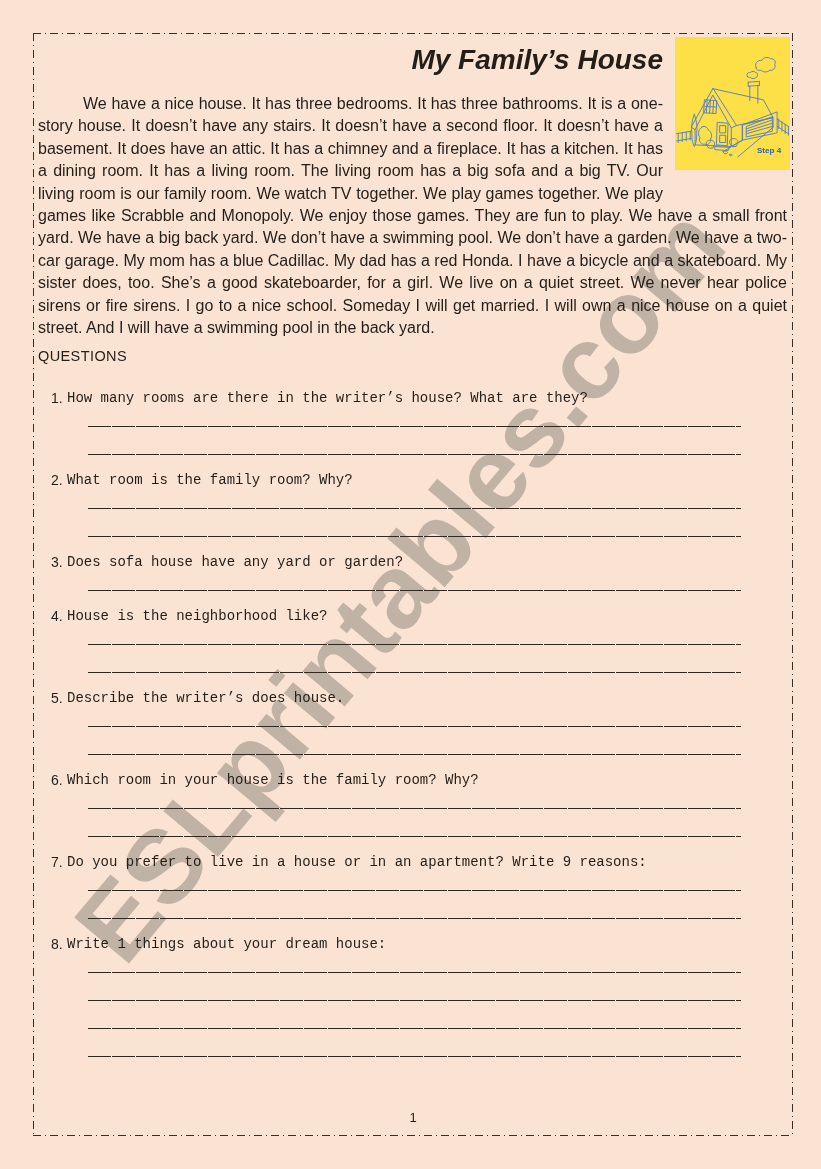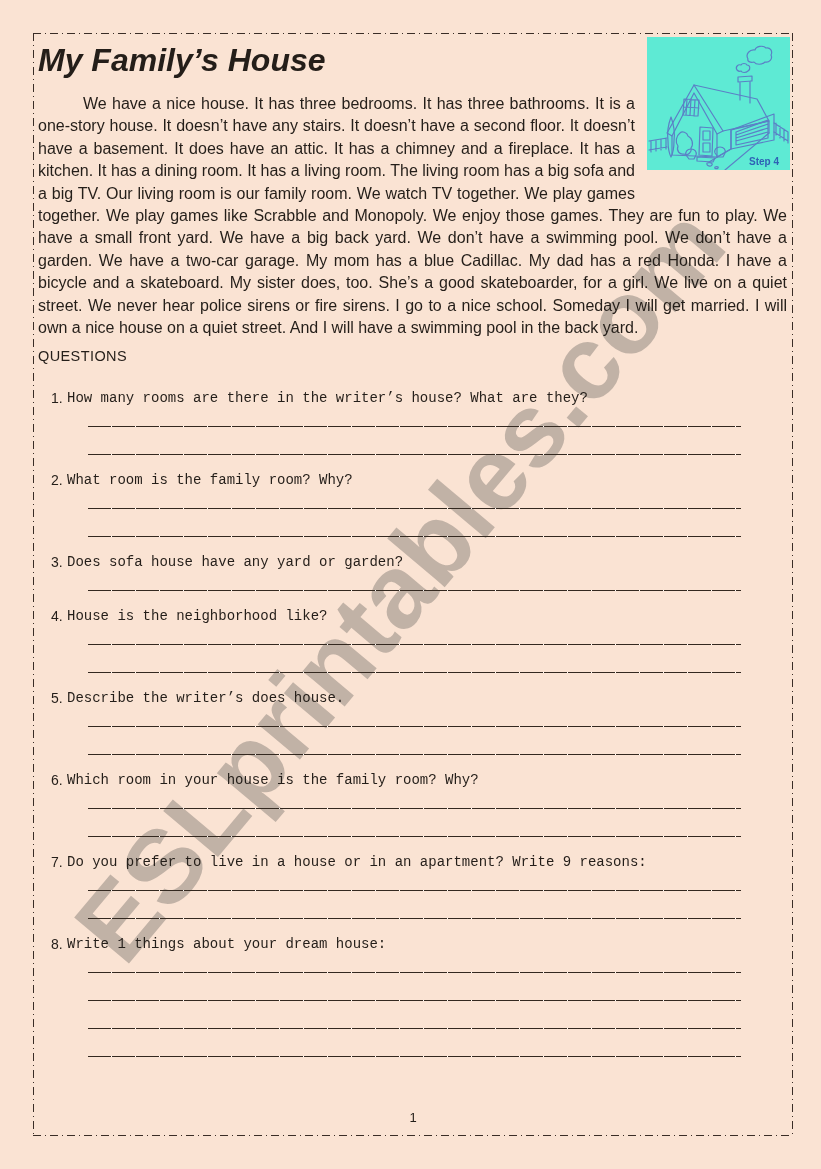--- a/index.html
+++ b/index.html
@@ -50,32 +50,32 @@
   }
   .b-left{left:0;}
   .b-right{right:0;}
   .content{
     position:absolute;
     top:1px;left:1px;right:1px;bottom:1px;
     padding:5px 5px 0 4px;
   }
   .house-figure{
     float:right;
-    width:143px;height:133px;
-    background:#5eead4;
+    width:115px;height:133px;
+    background:#fde047;
     margin:-2px -3px 20px 12px;
   }
   .house-figure svg{display:block;width:100%;height:100%;}
   .house-stroke{stroke:var(--illustration-line);fill:none;stroke-width:1.2;stroke-linecap:round;stroke-linejoin:round;}
   .house-caption{fill:var(--caption-blue);font-family:"Liberation Sans",sans-serif;font-size:10px;font-weight:bold;}
   .title{
-    font-size:32px;
+    font-size:28px;
     font-weight:bold;
     font-style:italic;
-    text-align:left;
+    text-align:right;
     margin:4px 0 16px 0;
     line-height:34px;
   }
   .reading{
     font-size:16px;
     line-height:22.4px;
     text-align:justify;
     text-indent:45px;
     margin:0;
     min-height:245px;

